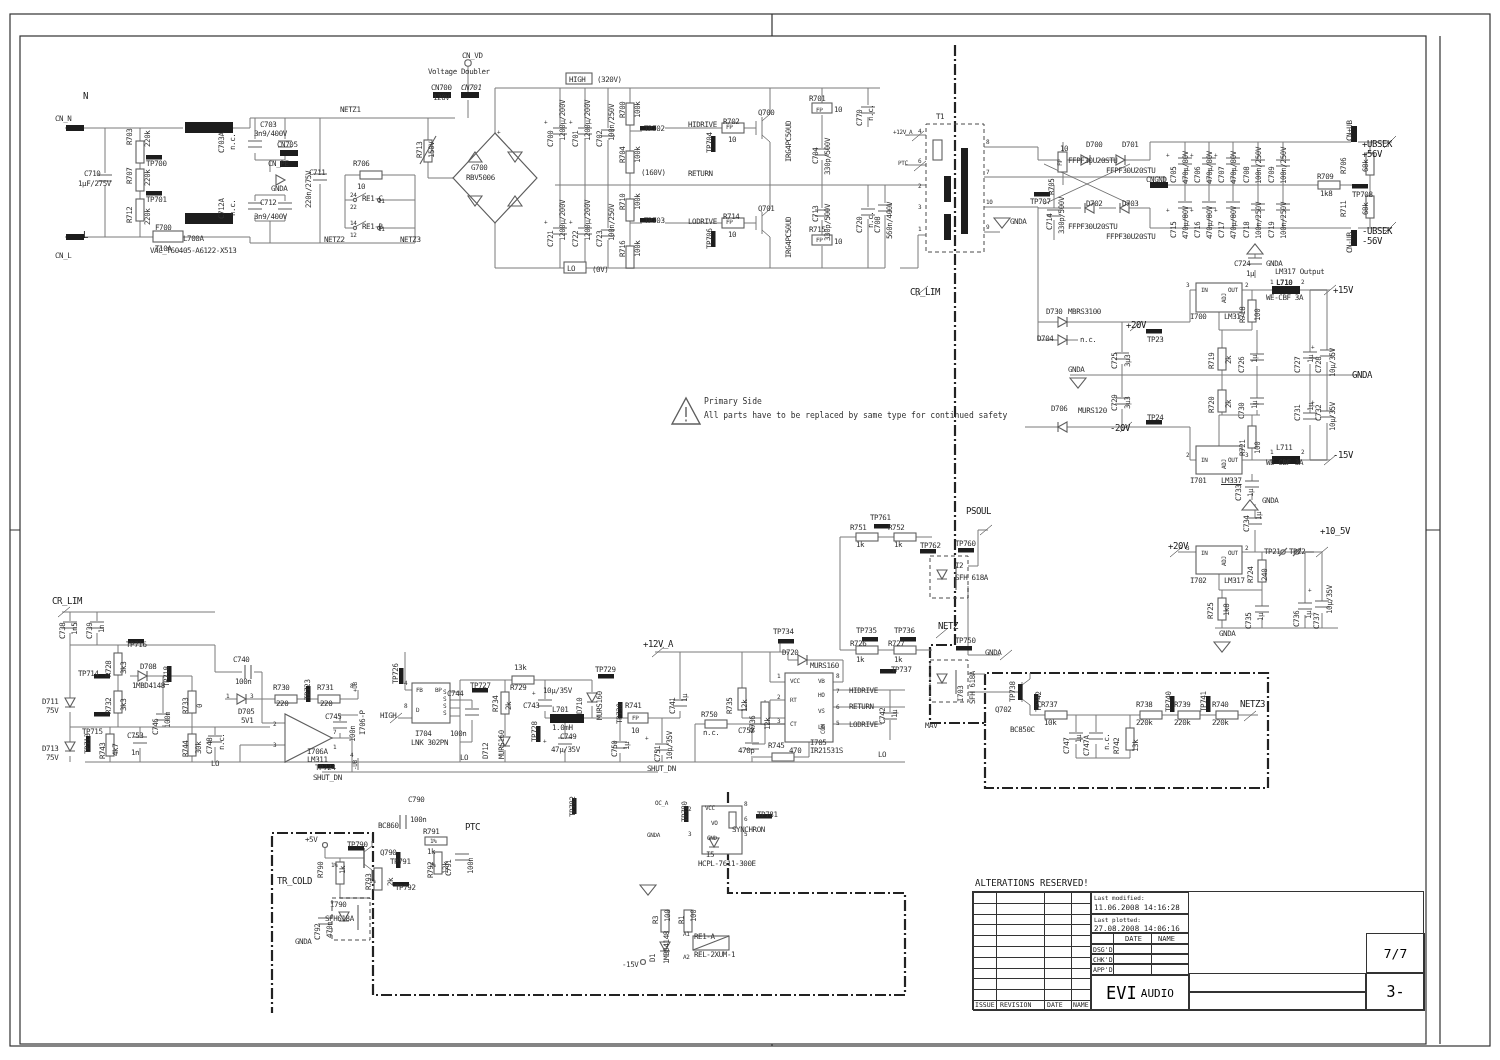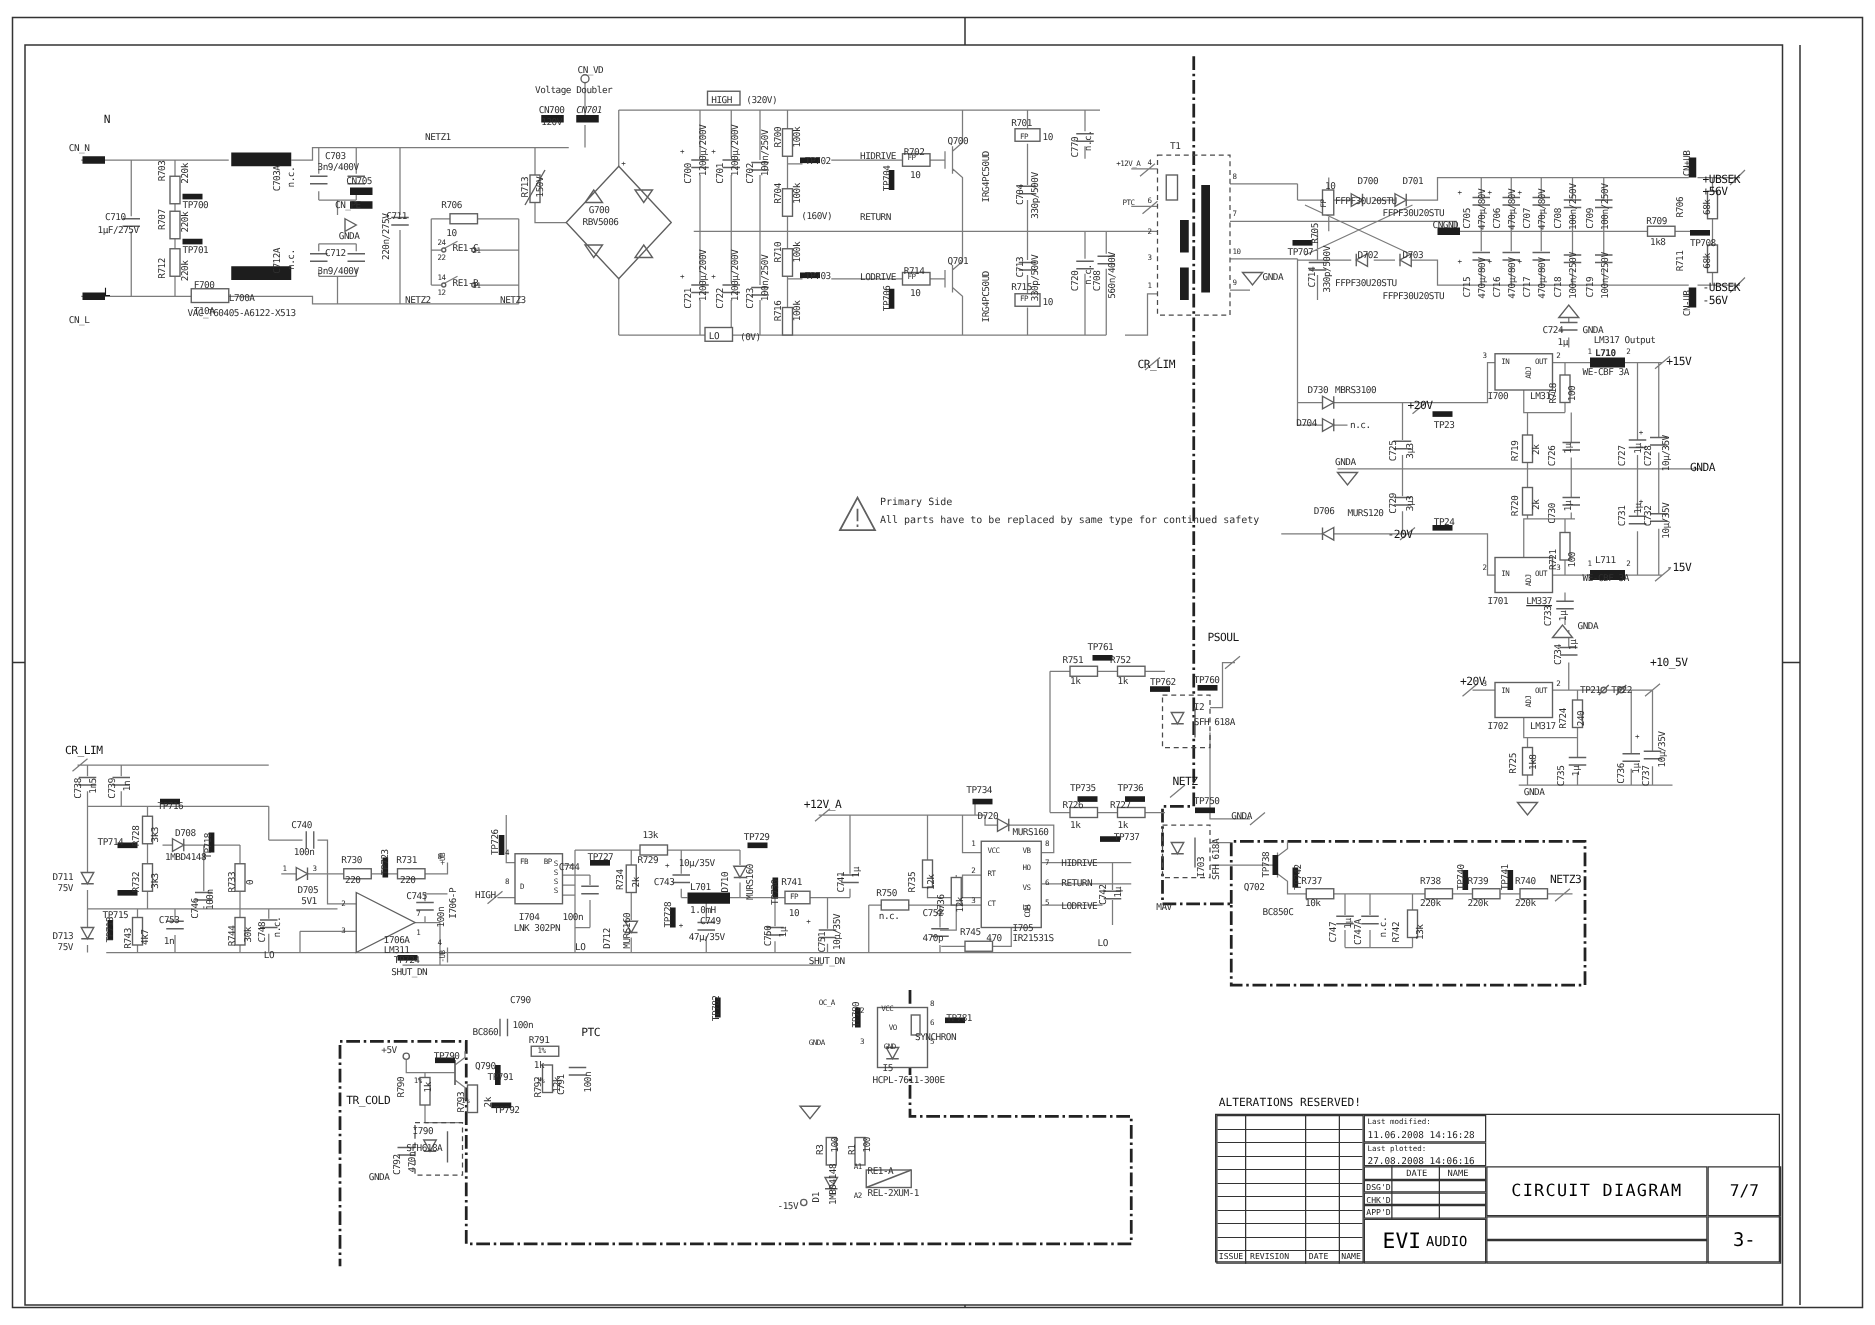--- a/index.html
+++ b/index.html
@@ -974,23 +974,20 @@
       <span style="left:120px;top:54px;font-size:6.5px">DSG'D</span>
       <div class="cell" style="left:118px;top:62px;width:98px;height:10px"></div>
       <span style="left:120px;top:64px;font-size:6.5px">CHK'D</span>
       <div class="cell" style="left:118px;top:72px;width:98px;height:11px"></div>
       <span style="left:120px;top:74px;font-size:6.5px">APP'D</span>
       <div class="cell ctr" style="left:118px;top:83px;width:98px;height:36px">
         <span style="position:static;font-size:17px;color:#000">EVI</span>
         <span style="position:static;font-size:11px;color:#000;margin-left:4px">AUDIO</span>
       </div>
 
-      <div class="cell ctr" style="left:216px;top:41px;width:177px;height:40px">
-        <span style="position:static;font-size:13.5px;letter-spacing:1px;color:#000">CIRCUIT DIAGRAM</span>
-      </div>
       <div class="cell ctr" style="left:393px;top:41px;width:59px;height:40px">
         <span style="position:static;font-size:13px;color:#000">7/7</span>
       </div>
       <div class="cell" style="left:216px;top:81px;width:177px;height:19px"></div>
       <div class="cell" style="left:216px;top:100px;width:177px;height:19px"></div>
       <div class="cell ctr" style="left:393px;top:81px;width:59px;height:38px">
         <span style="position:static;font-size:15px;color:#000">3-</span>
       </div>
     </div>
   </div>

